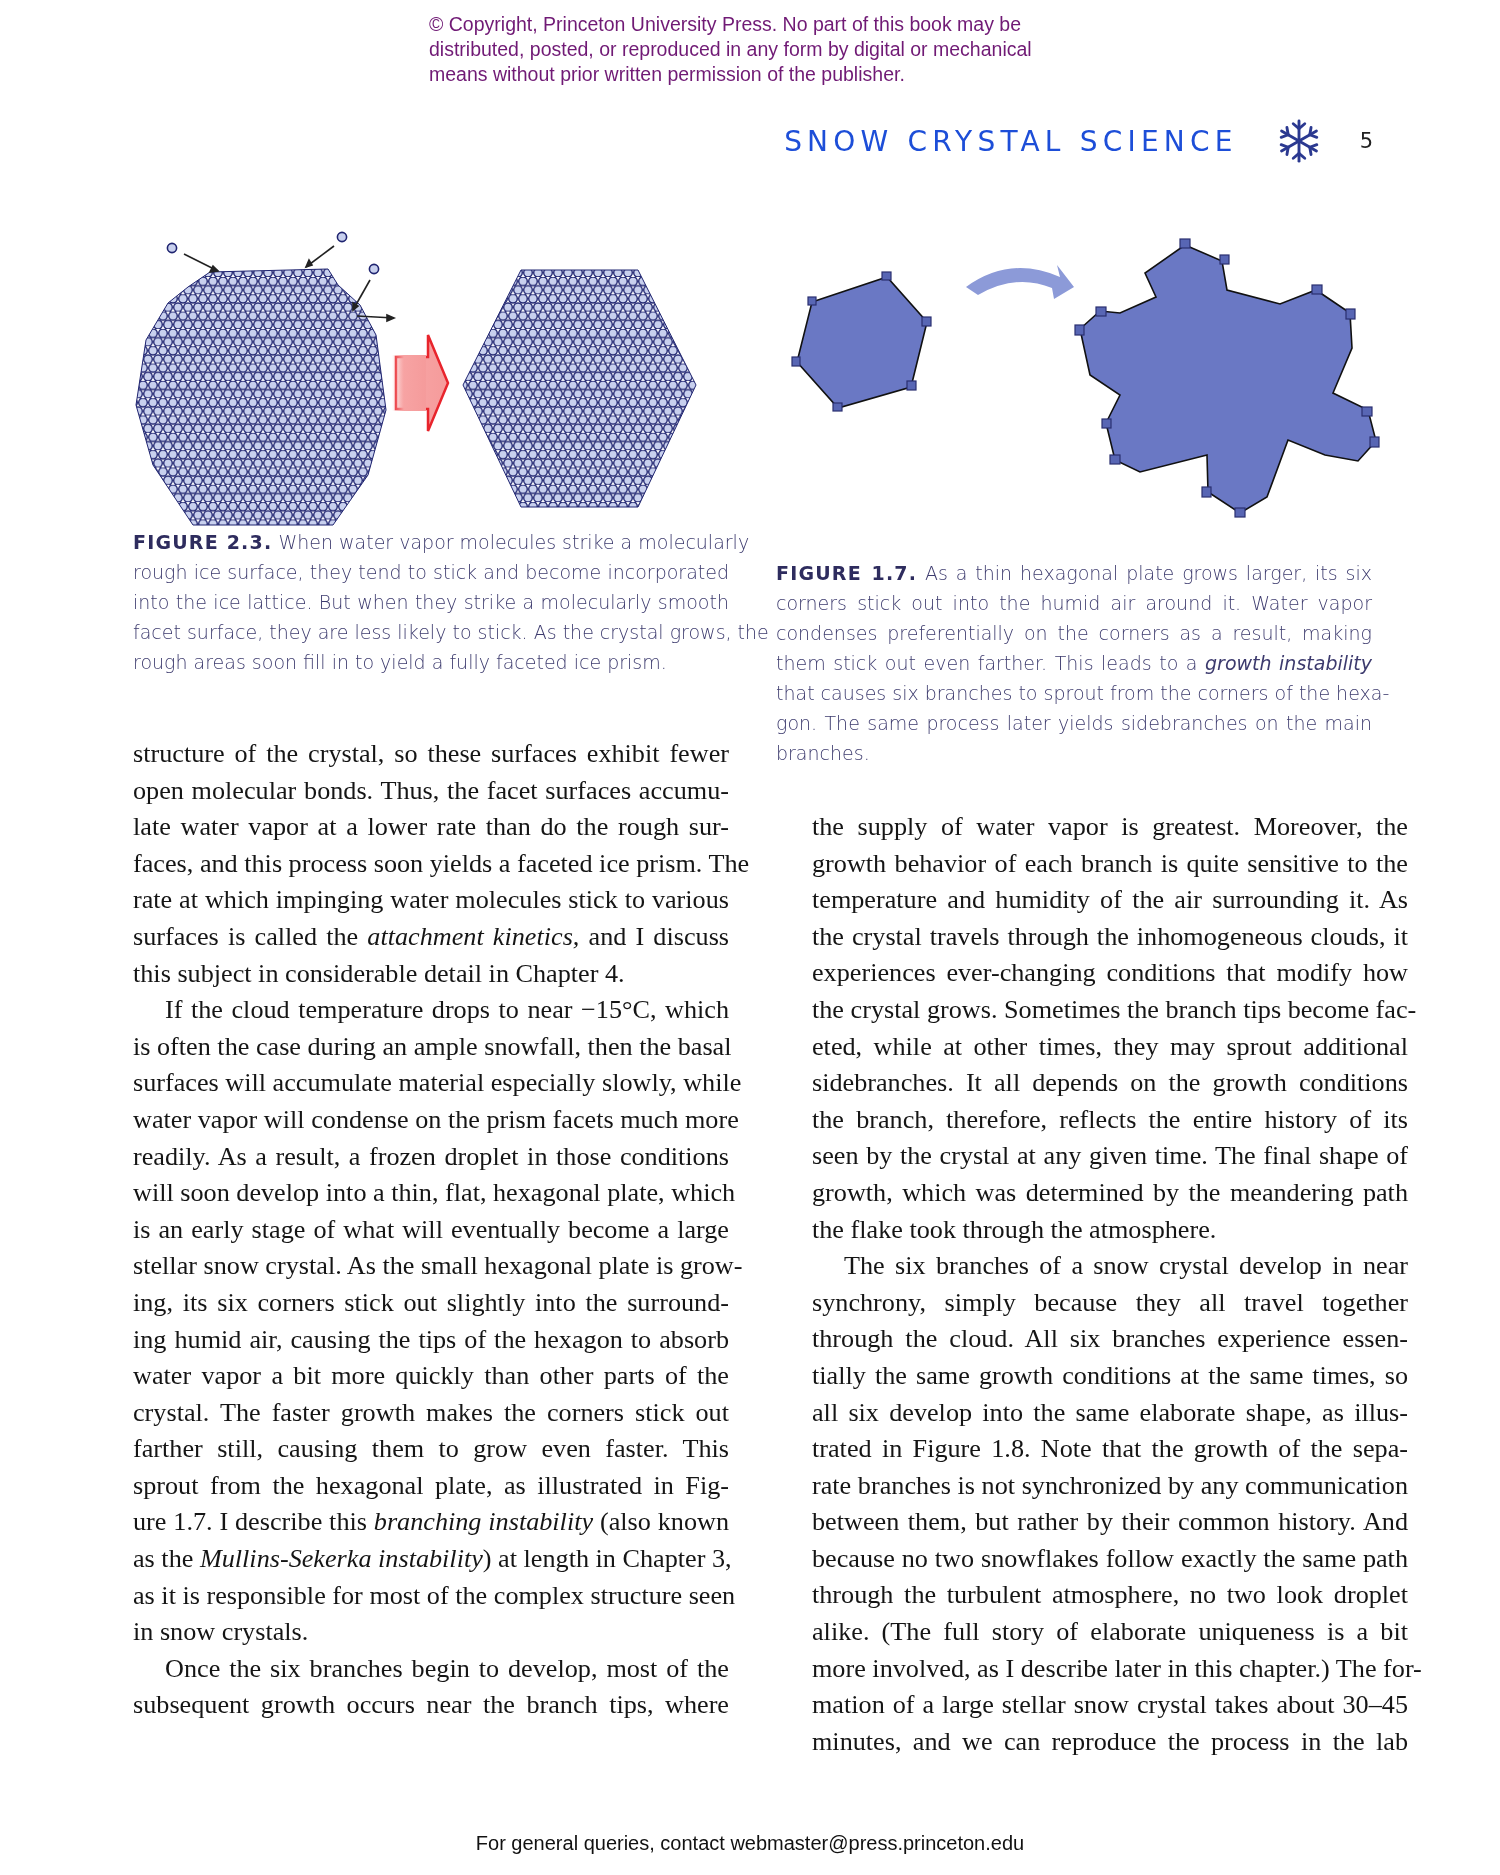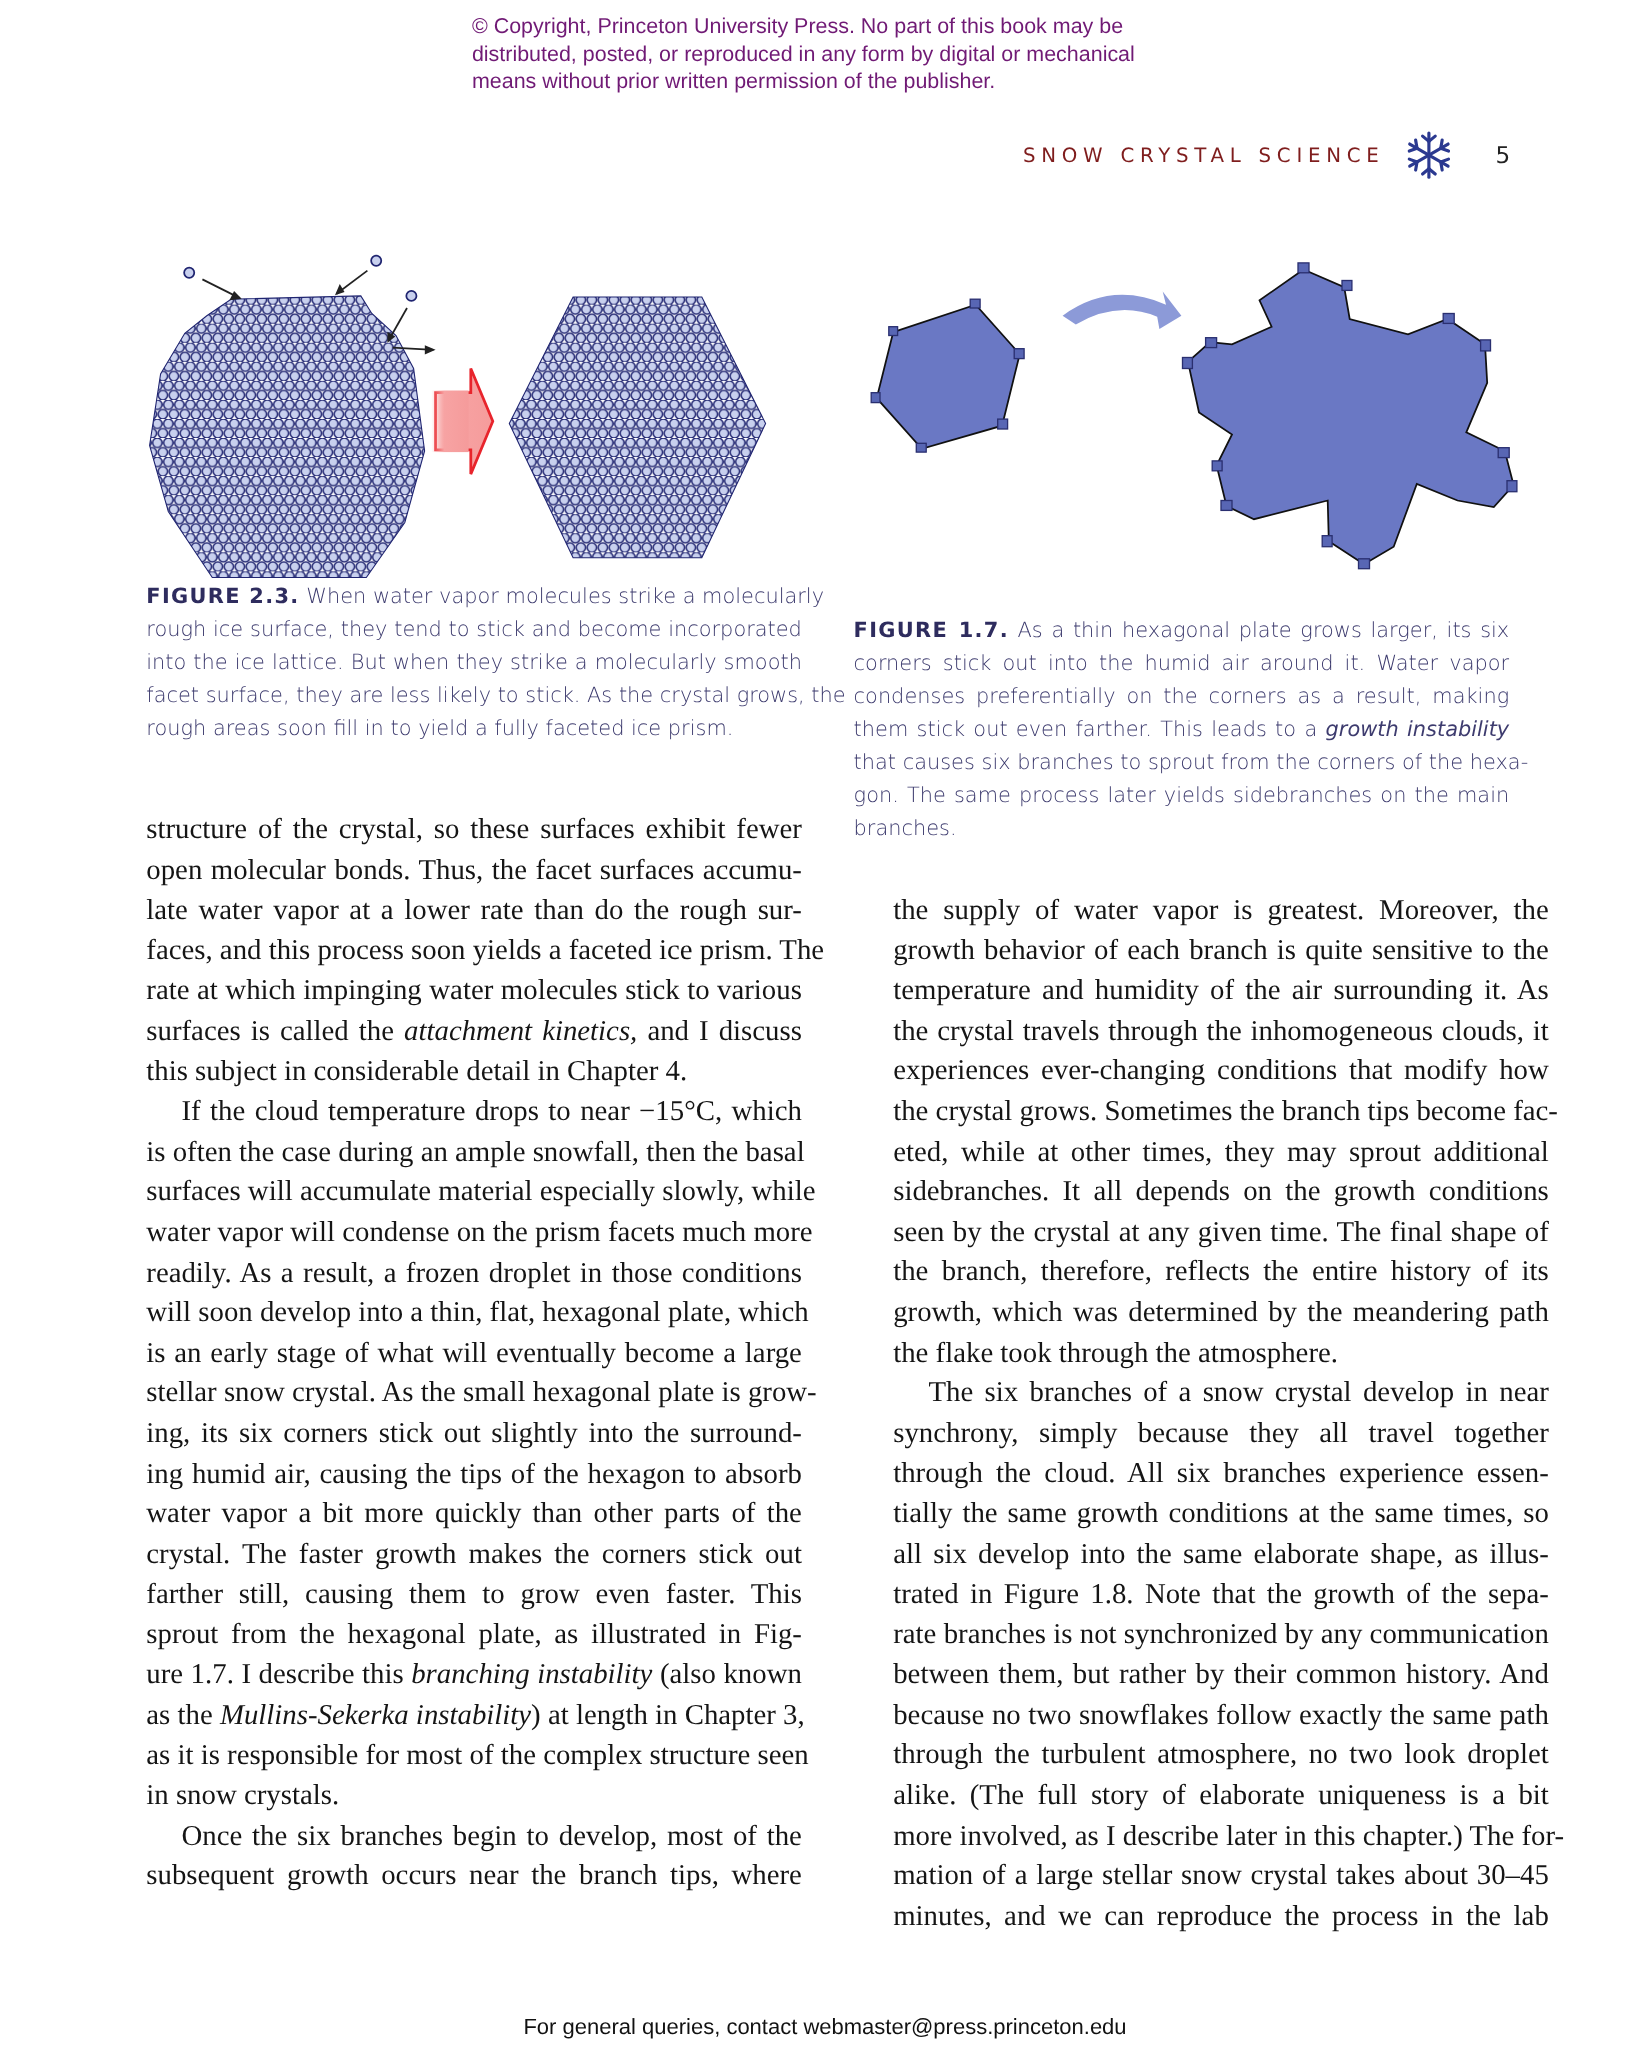--- a/index.html
+++ b/index.html
@@ -1,19 +1,19 @@
 <!DOCTYPE html>
 <html><head>
 <meta charset="utf-8">
 <style>
   html, body { margin: 0; padding: 0; background: #ffffff; }
   body { width: 1500px; height: 1875px; position: relative; overflow: hidden; font-family: "Liberation Serif", serif; color: #1a1a1a; }
   .copyright { position: absolute; left: 429px; top: 12px; width: 700px; font-family: "Liberation Sans", sans-serif; font-size: 19.5px; line-height: 25px; color: #701a75; }
   .running-head { position: absolute; right: 127px; top: 118px; display: flex; align-items: center; gap: 0; }
-  .running-title { font-family: "DejaVu Sans", sans-serif; font-size: 18px; letter-spacing: 5.2px; color: #7f1d1d; margin-right: 17px; }
+  .running-title { font-family: "DejaVu Sans", sans-serif; font-size: 28px; letter-spacing: 5.2px; color: #1d4ed8; margin-right: 38px; }
   .flake { width: 46px; height: 46px; margin-right: 38px; }
   .page-num { font-family: "DejaVu Sans", sans-serif; font-size: 21px; color: #222; }
 
   .fig { position: absolute; }
   #fig16 { left: 128px; top: 225px; width: 610px; height: 315px; }
   #fig17 { left: 770px; top: 225px; width: 610px; height: 320px; }
 
   .caption { position: absolute; font-family: "DejaVu Sans", sans-serif; color: #3d3b6e; font-size: 19px; line-height: 30px; font-weight: 300; }
   .caption .cap-label { font-weight: bold; letter-spacing: 1.2px; color: #2e2c5e; }
   .caption .ln { display: block; text-align: justify; text-align-last: justify; white-space: nowrap; }
@@ -185,22 +185,22 @@
 
 <div id="colR" class="col">
   <span class="ln">the supply of water vapor is greatest. Moreover, the</span>
   <span class="ln">growth behavior of each branch is quite sensitive to the</span>
   <span class="ln">temperature and humidity of the air surrounding it. As</span>
   <span class="ln">the crystal travels through the inhomogeneous clouds, it</span>
   <span class="ln">experiences ever-changing conditions that modify how</span>
   <span class="ln">the crystal grows. Sometimes the branch tips become fac-</span>
   <span class="ln">eted, while at other times, they may sprout additional</span>
   <span class="ln">sidebranches. It all depends on the growth conditions</span>
+  <span class="ln">the branch, therefore, reflects the entire history of its</span>
   <span class="ln">seen by the crystal at any given time. The final shape of</span>
-  <span class="ln">the branch, therefore, reflects the entire history of its</span>
   <span class="ln">growth, which was determined by the meandering path</span>
   <span class="ln last">the flake took through the atmosphere.</span>
   <span class="ln indent">The six branches of a snow crystal develop in near</span>
   <span class="ln">synchrony, simply because they all travel together</span>
   <span class="ln">through the cloud. All six branches experience essen-</span>
   <span class="ln">tially the same growth conditions at the same times, so</span>
   <span class="ln">all six develop into the same elaborate shape, as illus-</span>
   <span class="ln">trated in Figure 1.8. Note that the growth of the sepa-</span>
   <span class="ln">rate branches is not synchronized by any communication</span>
   <span class="ln">between them, but rather by their common history. And</span>

